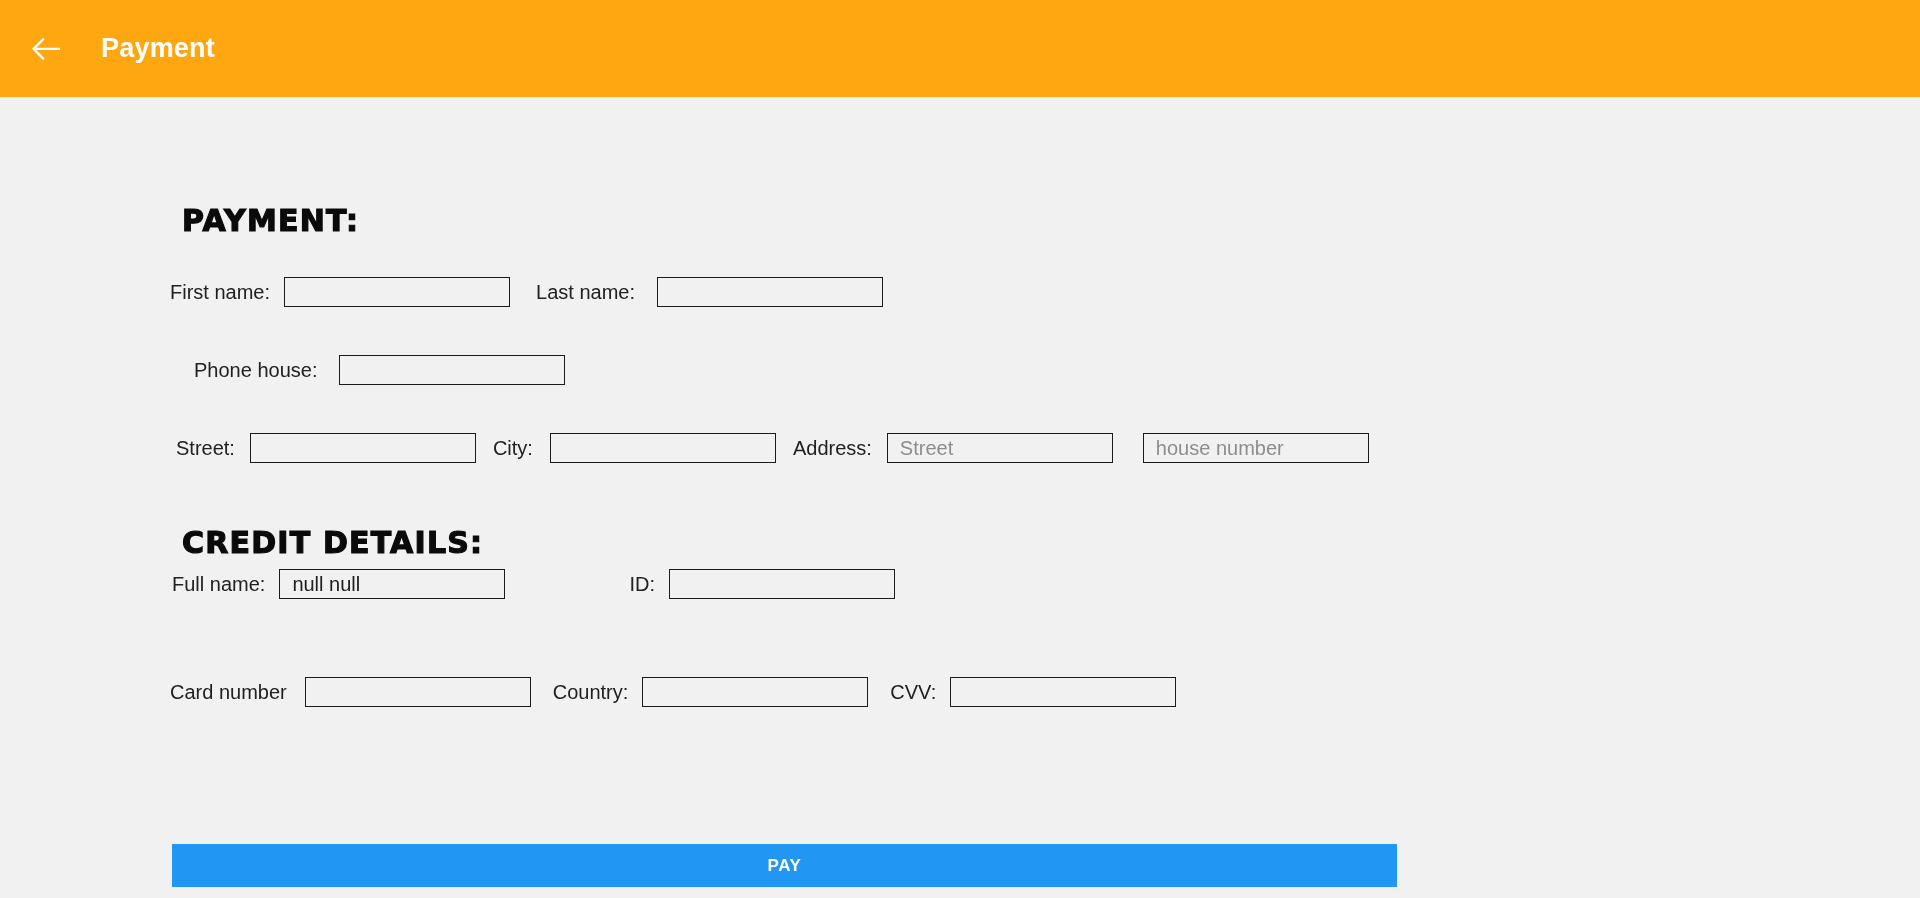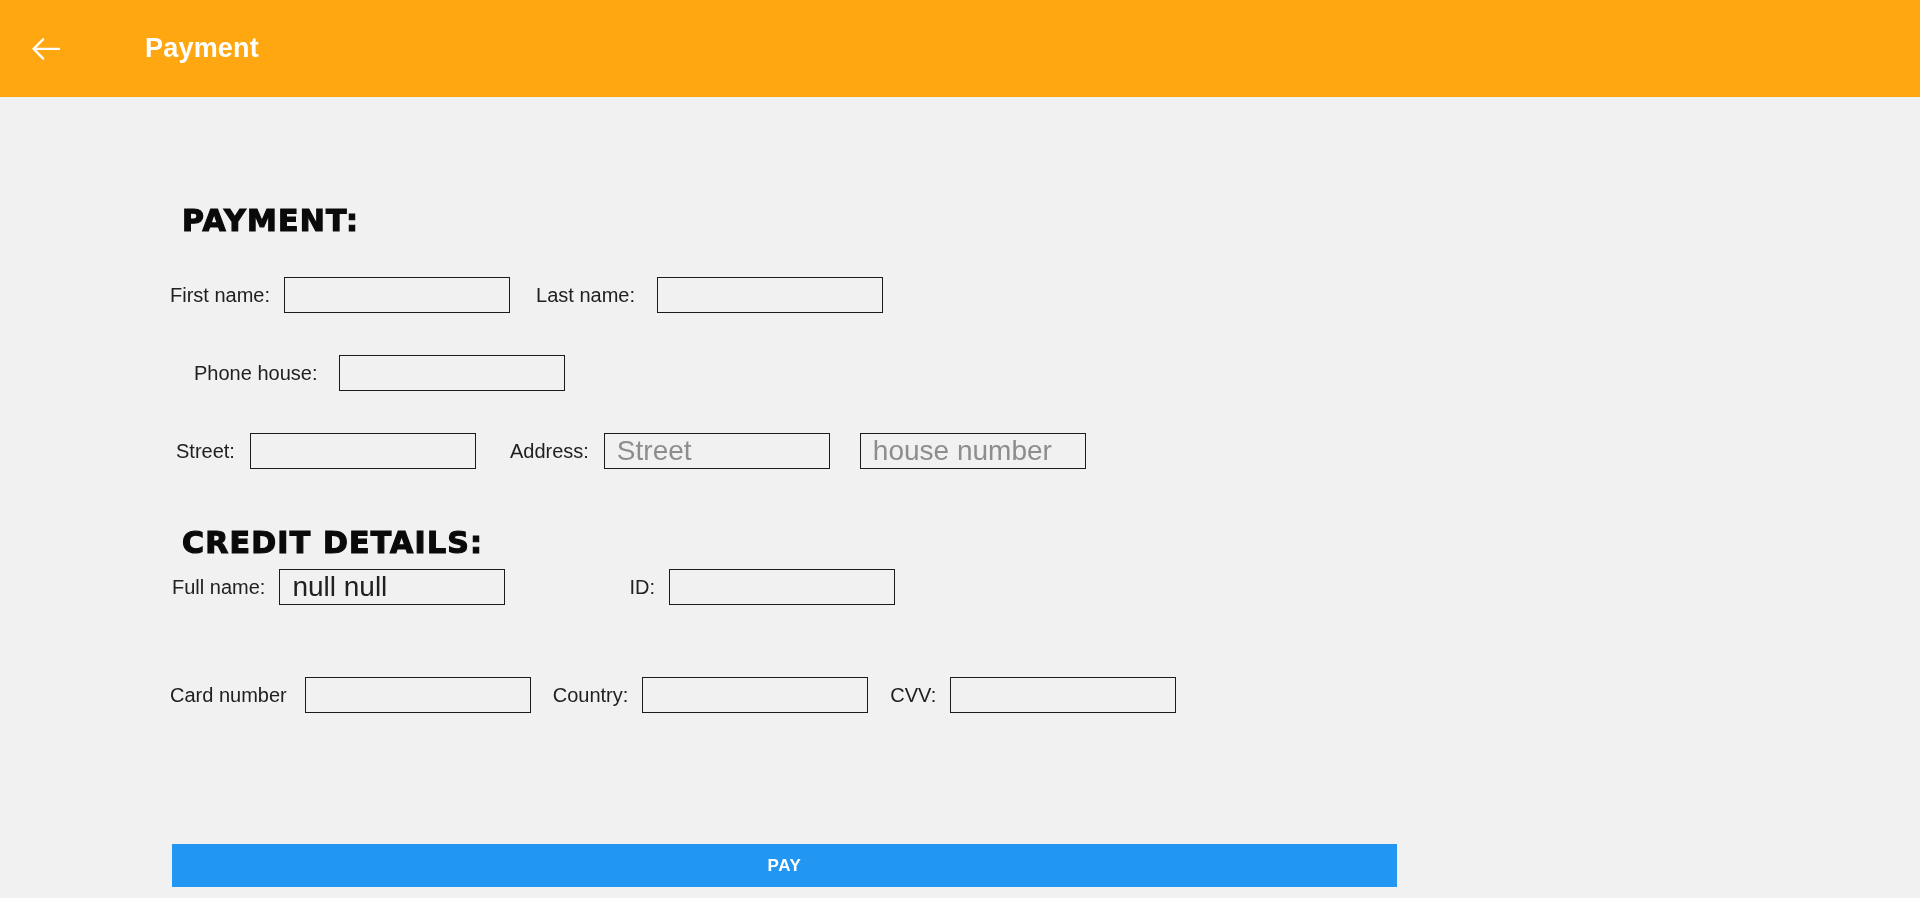--- a/index.html
+++ b/index.html
@@ -29,21 +29,21 @@
     justify-content: center;
     cursor: pointer;
     flex: 0 0 auto;
   }
   .back-btn svg { display: block; }
   .appbar-title {
     color: #ffffff;
     font-size: 27px;
     font-weight: bold;
     letter-spacing: 0.2px;
-    margin-left: 75px;
+    margin-left: 31px;
     white-space: nowrap;
   }
 
   
   .page {
     position: relative;
     height: 801px;
     background: #f1f1f1;
   }
 
@@ -75,22 +75,22 @@
   }
   .field-label {
     font-size: 20px;
     color: #212121;
     font-family: "Liberation Sans", sans-serif;
     white-space: nowrap;
   }
   .text-input {
     border: 1.5px solid #1b1b1b;
     background: #f1f1f1;
-    height: 36px;
-    font-size: 28px;
+    height: 30px;
+    font-size: 20px;
     font-family: "Liberation Sans", sans-serif;
     color: #202020;
     padding: 0 12px;
     outline: none;
     border-radius: 0;
   }
   .text-input::placeholder { color: #8d8d8d; opacity: 1; }
 
   
   #row-names { left: 170px; top: 180px; align-items: flex-end; }
@@ -181,20 +181,24 @@
       <input class="text-input" id="in-phone" type="text" value="" style="">
     </div>
   </div>
 
   <div class="row" id="row-address">
     <div class="field">
       <span class="field-label">Street:</span>
       <input class="text-input" id="in-country" type="text" value="" style="">
     </div>
     <div class="gap"></div>
+    <div class="field">
+      <span class="field-label">City:</span>
+      <input class="text-input" id="in-city" type="text" value="" style="">
+    </div>
     <div class="gap"></div>
     <div class="field">
       <span class="field-label">Address:</span>
       <input class="text-input" id="in-street" type="text" placeholder="Street" style="">
       <input class="text-input" id="in-house" type="text" placeholder="house number" style="">
     </div>
   </div>
 
   <h2 class="section-title" id="title-credit">CREDIT DETAILS:</h2>
 

